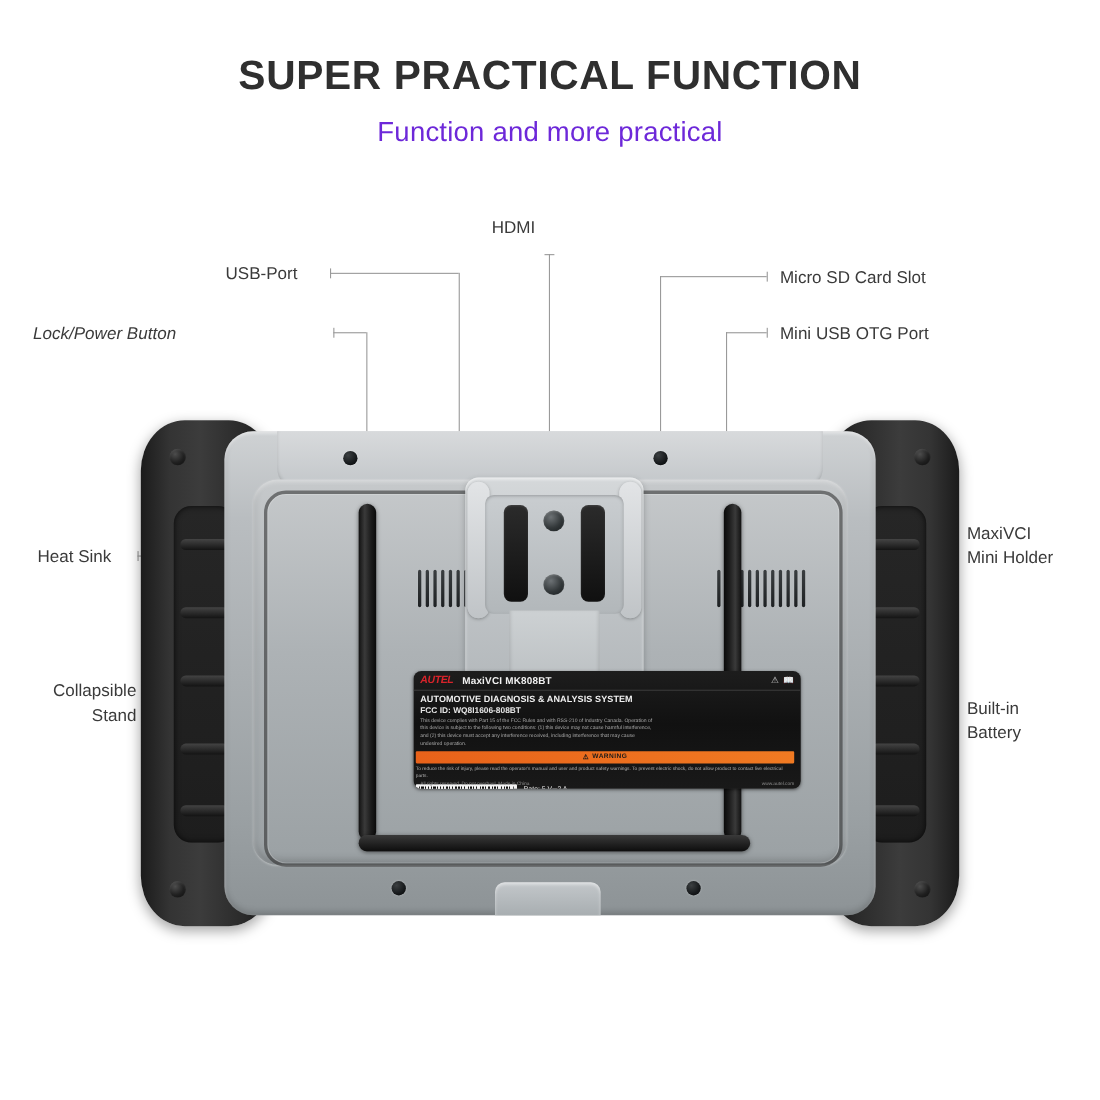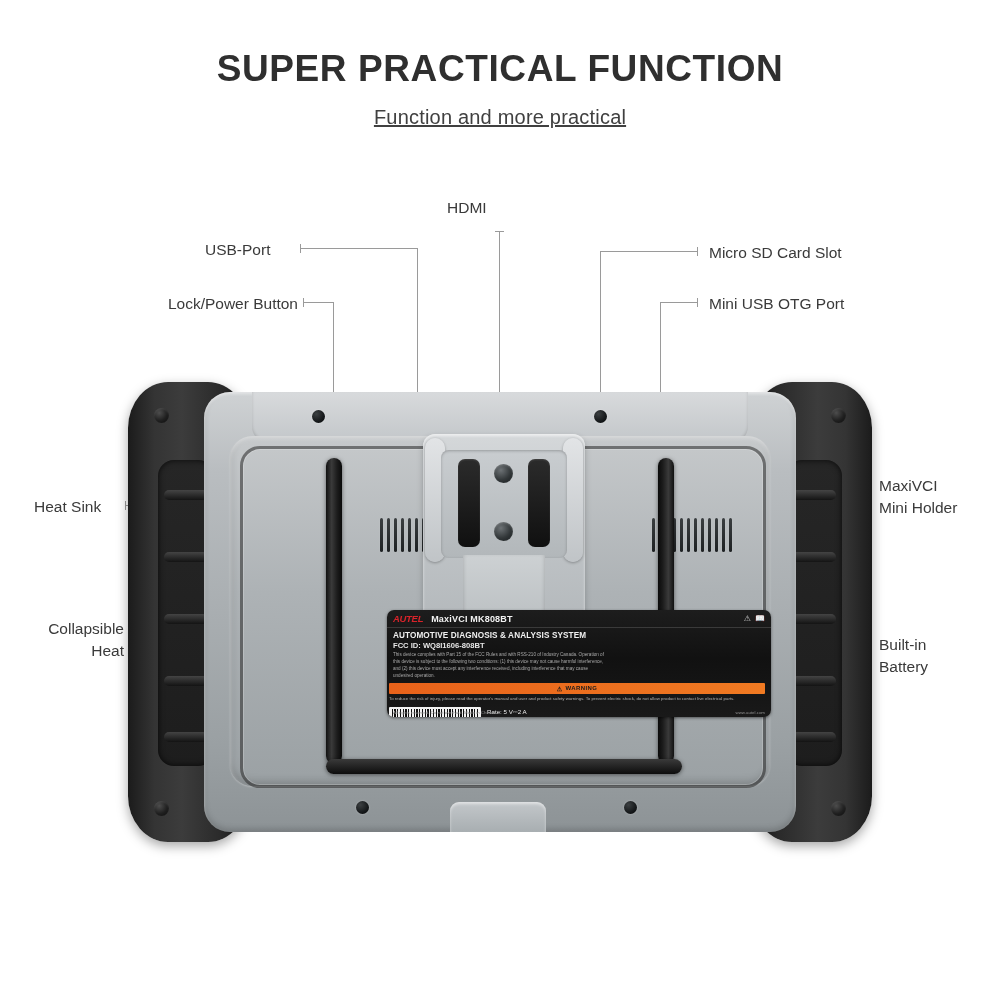--- a/index.html
+++ b/index.html
@@ -30,25 +30,24 @@
     padding-top: 48px;
     font-size: 37px;
     font-weight: bold;
     letter-spacing: 0.6px;
     color: #2f2f2f;
     font-family: "Liberation Sans", sans-serif;
   }
   #subtitle {
     margin: 0;
     padding-top: 16px;
-    font-size: 20px;
+    font-size: 25px;
     font-weight: normal;
-    color: #404040;
+    color: #6d28d9;
     letter-spacing: 0.2px;
-    text-decoration: underline;
   }
 
   
   .callout {
     position: absolute;
     font-size: 15.5px;
     color: #3a3a3a;
     line-height: 1.32;
     white-space: nowrap;
   }
@@ -286,22 +285,22 @@
     left: 246px; bottom: 0;
     width: 96px; height: 30px;
     background: linear-gradient(180deg,#c3c7ca,#a8aeb1);
     border-radius: 9px 9px 0 0;
     box-shadow: inset 0 2px 3px rgba(255,255,255,.5);
   }
 
   
   #sticker {
     position: absolute;
-    left: 183px; top: 218px;
-    width: 384px; height: 107px;
+    left: 172px; top: 218px;
+    width: 352px; height: 107px;
     background: linear-gradient(180deg,#1d1d1d 0%, #111 45%, #191919 100%);
     border-radius: 7px;
     box-shadow: 0 1px 3px rgba(0,0,0,.5);
     overflow: hidden;
     color: #e8e8e8;
   }
   #sticker-head {
     position: relative;
     height: 17px;
     border-bottom: 1px solid #3a3a3a;
@@ -445,21 +444,21 @@
 <div class="tick h" style="left:495px; top:231px;"></div>
 <div class="lead v" style="left:499px; top:231px; height:165px;"></div>
 
 <div class="callout" style="left:205px; top:240px;text-align:center;">
   <span>USB-Port</span>
 </div>
 <div class="tick v" style="left:300px; top:244px;"></div>
 <div class="lead h" style="left:300px; top:248px; width:117px;"></div>
 <div class="lead v" style="left:417px; top:248px; height:148px;"></div>
 
-<div class="callout multiline" style="left:30px; top:294px; width:268px; text-align:right;">
+<div class="callout multiline" style="left:30px; top:294px; width:268px; font-style:italic;">
   <span>Lock/Power Button</span>
 </div>
 <div class="tick v" style="left:303px; top:298px;"></div>
 <div class="lead h" style="left:303px; top:302px; width:30px;"></div>
 <div class="lead v" style="left:333px; top:302px; height:94px;"></div>
 
 <div class="callout" style="left:709px; top:243px;">
   <span>Micro SD Card Slot</span>
 </div>
 <div class="tick v" style="left:697px; top:247px;"></div>
@@ -474,21 +473,21 @@
 <div class="lead v" style="left:660px; top:302px; height:94px;"></div>
 
 <div class="callout" style="left:34px; top:497px;">
   <span>Heat Sink</span>
 </div>
 <div class="tick v" style="left:125px; top:501px;"></div>
 <div class="lead h" style="left:125px; top:505px; width:195px;"></div>
 
 <div class="callout multiline" style="left:24px; top:618px; width:100px; text-align:right; line-height:1.45;">
   <span>Collapsible</span><br>
-  <span>Heat</span>
+  <span>Stand</span>
 </div>
 <div class="tick v" style="left:131px; top:643px;"></div>
 <div class="lead h" style="left:131px; top:647px; width:125px;"></div>
 
 <div class="callout multiline" style="left:879px; top:475px; width:115px; line-height:1.45;">
   <span>MaxiVCI</span><br>
   <span>Mini Holder</span>
 </div>
 <div class="tick v" style="left:868px; top:496px;"></div>
 <div class="lead h" style="left:734px; top:500px; width:134px;"></div>

